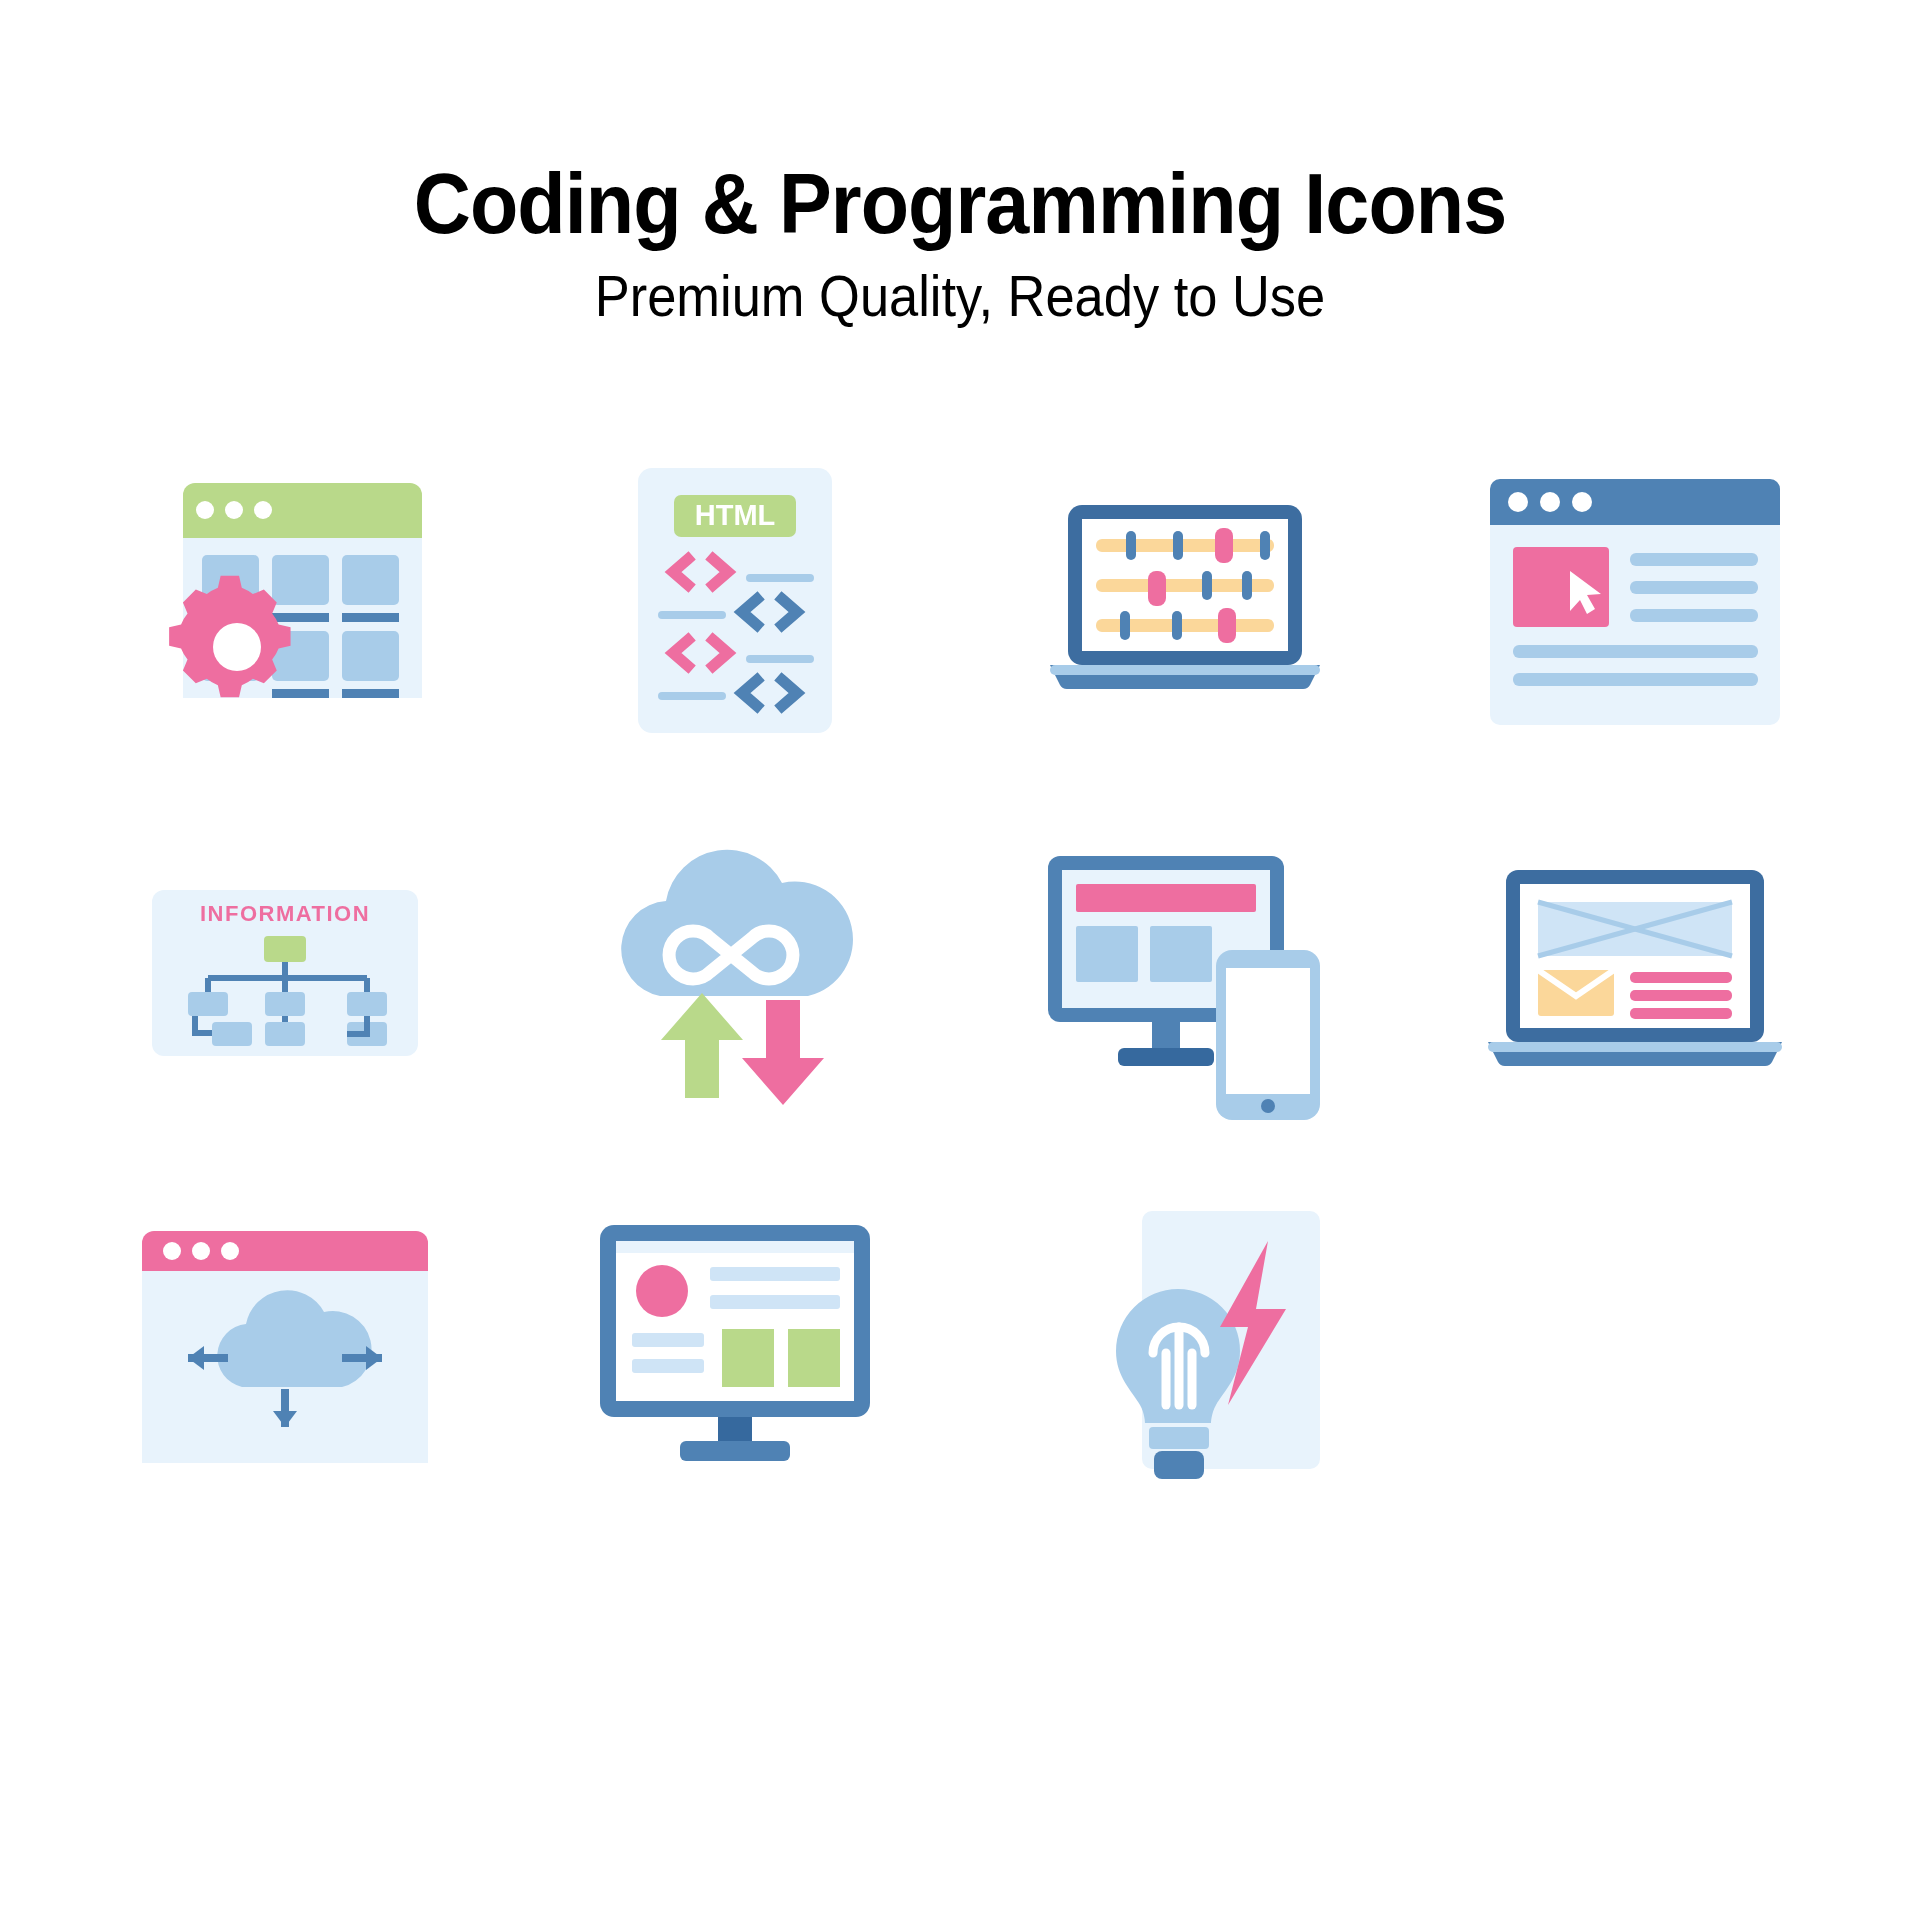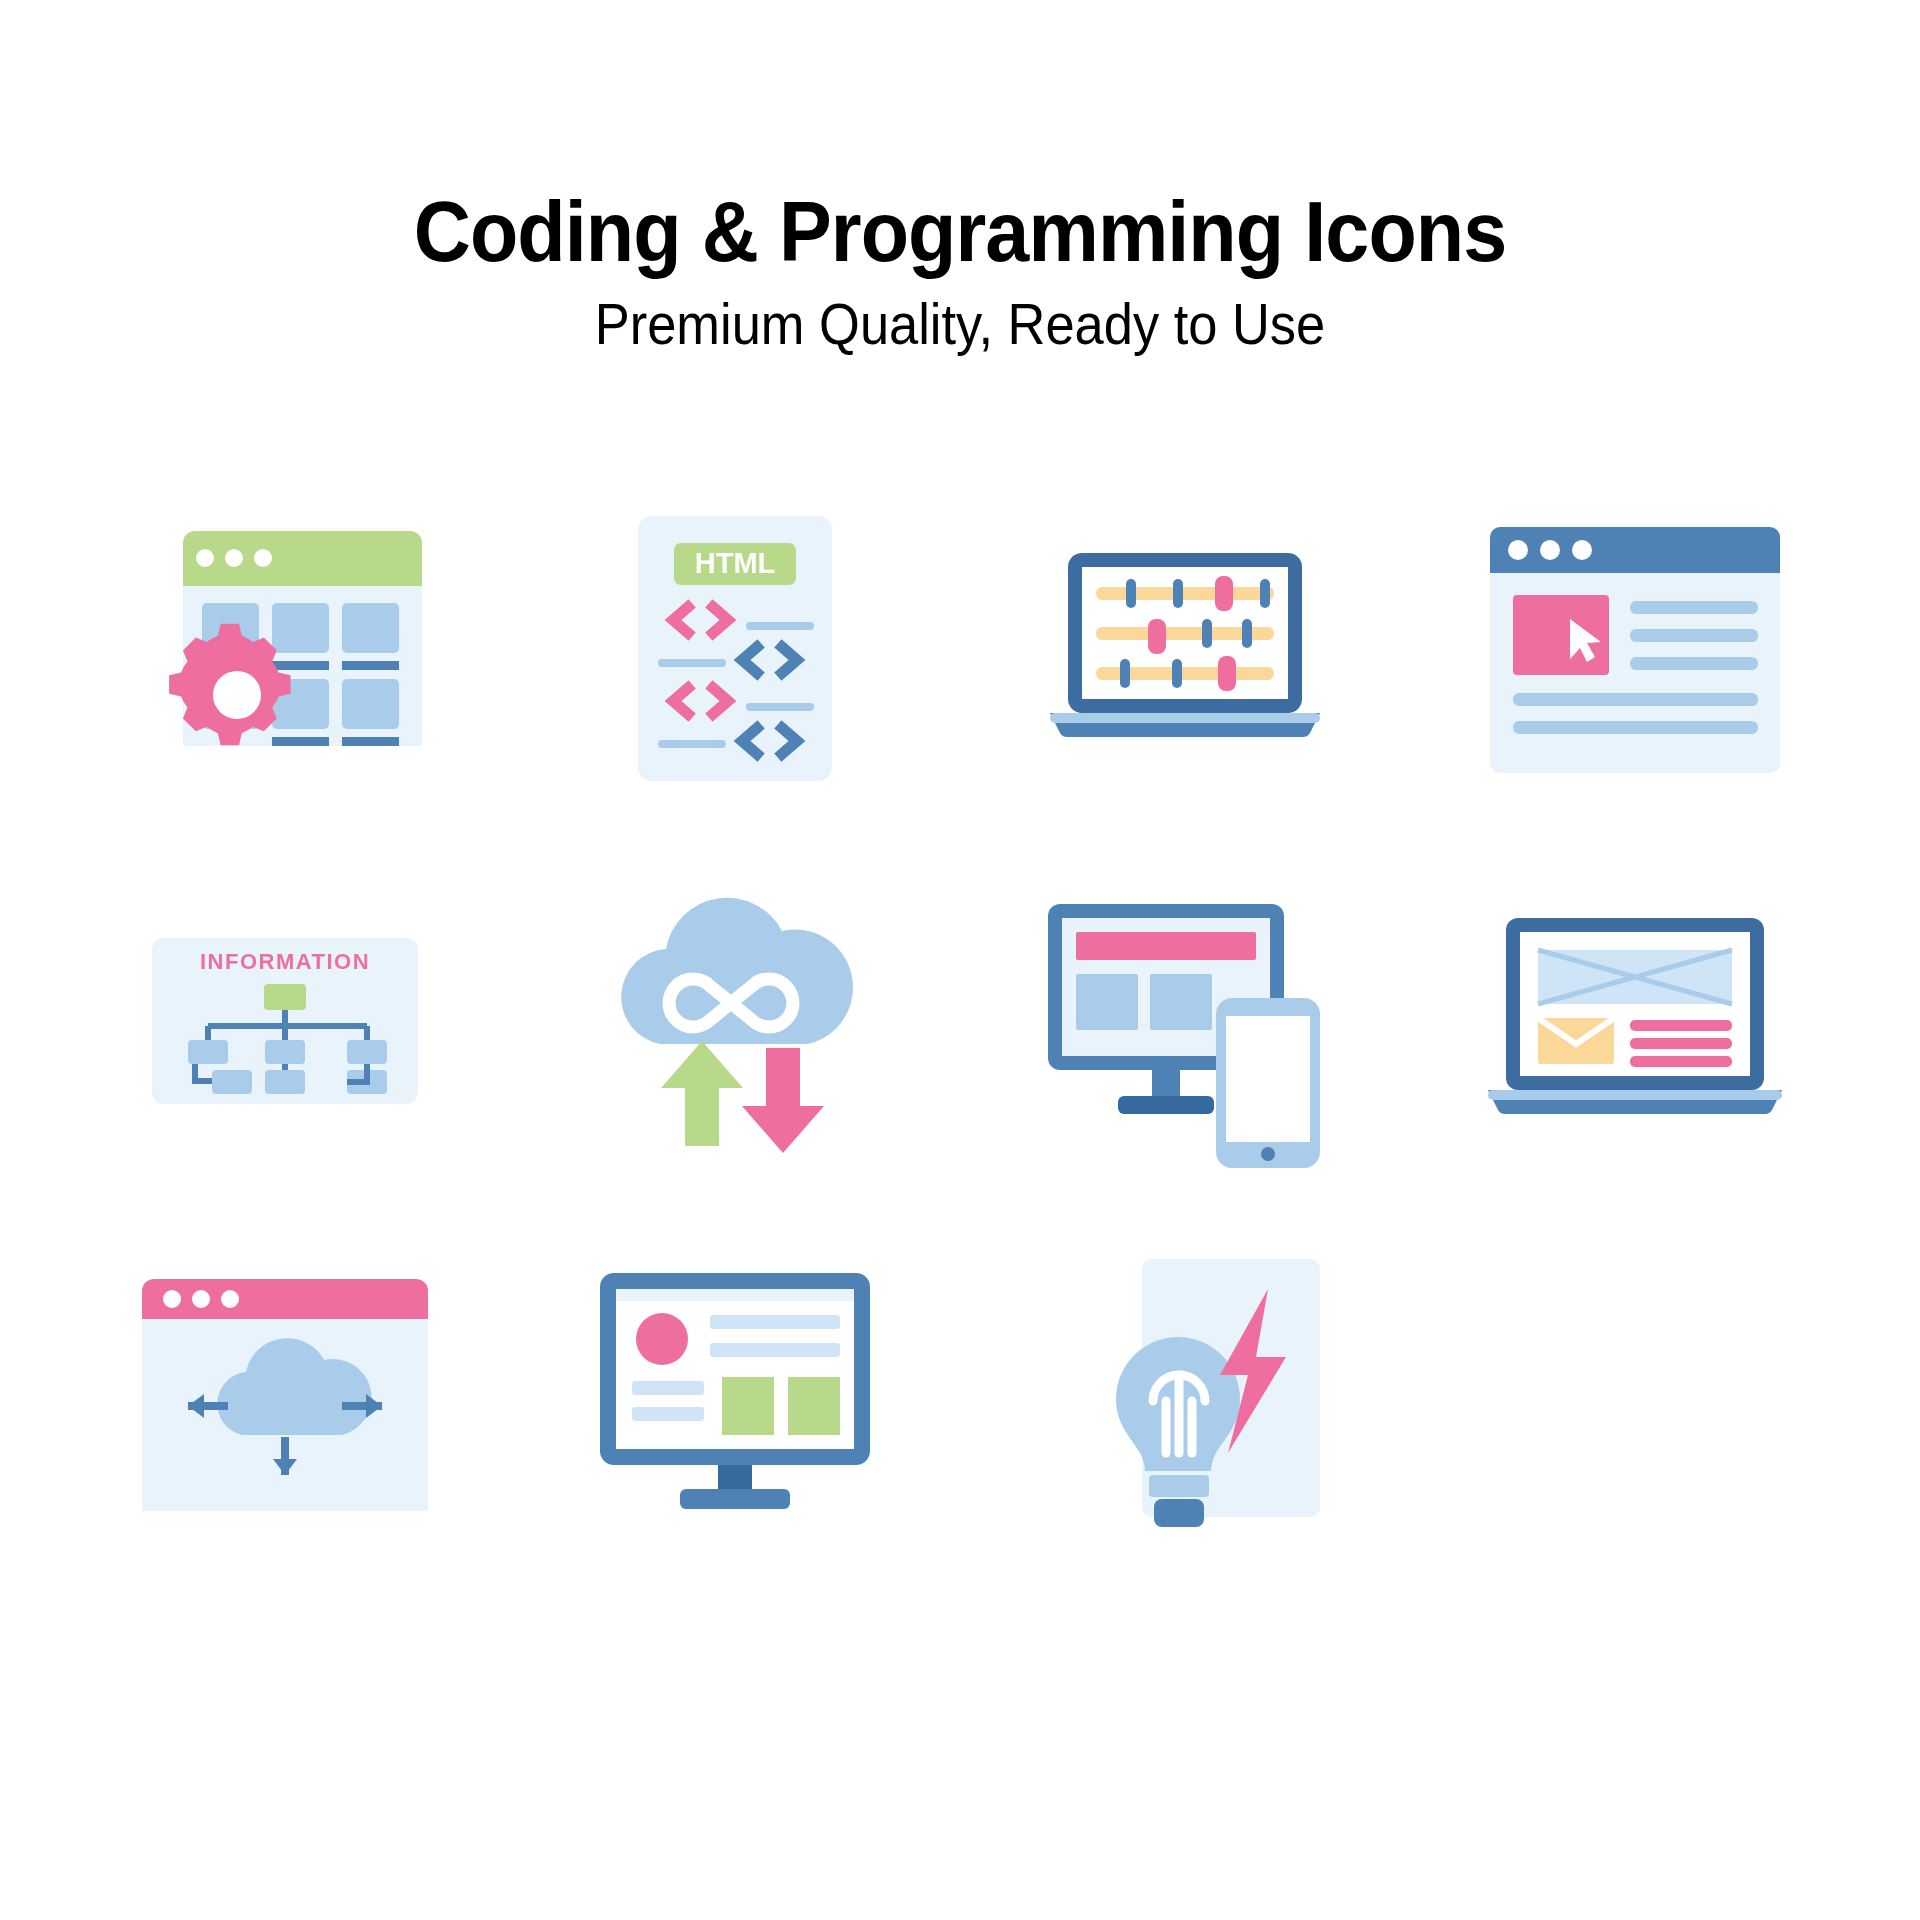--- a/index.html
+++ b/index.html
@@ -16,21 +16,20 @@
   .page {
     position: relative;
     width: 1920px;
     height: 1920px;
     background: #ffffff;
     box-sizing: border-box;
   }
   .header {
     padding-top: 160px;
     text-align: center;
-    margin-top: 28px;
   }
   .title {
     font-family: "Liberation Sans Narrow", "Liberation Sans", sans-serif;
     font-size: 86px;
     font-weight: bold;
     color: #000000;
     letter-spacing: -1px;
     line-height: 1.0;
     margin: 0;
     transform: scaleX(0.92);
@@ -40,21 +39,21 @@
     font-size: 57px;
     font-weight: normal;
     color: #000000;
     margin: 22px 0 0 0;
     line-height: 1.0;
     transform: scaleX(0.92);
   }
 
   .grid {
     position: absolute;
-    top: 430px;
+    top: 410px;
     left: 60px;
     width: 1800px;
     display: grid;
     grid-template-columns: repeat(4, 450px);
     grid-template-rows: repeat(3, 375px);
   }
   .cell {
     position: relative;
     width: 450px;
     height: 375px;

